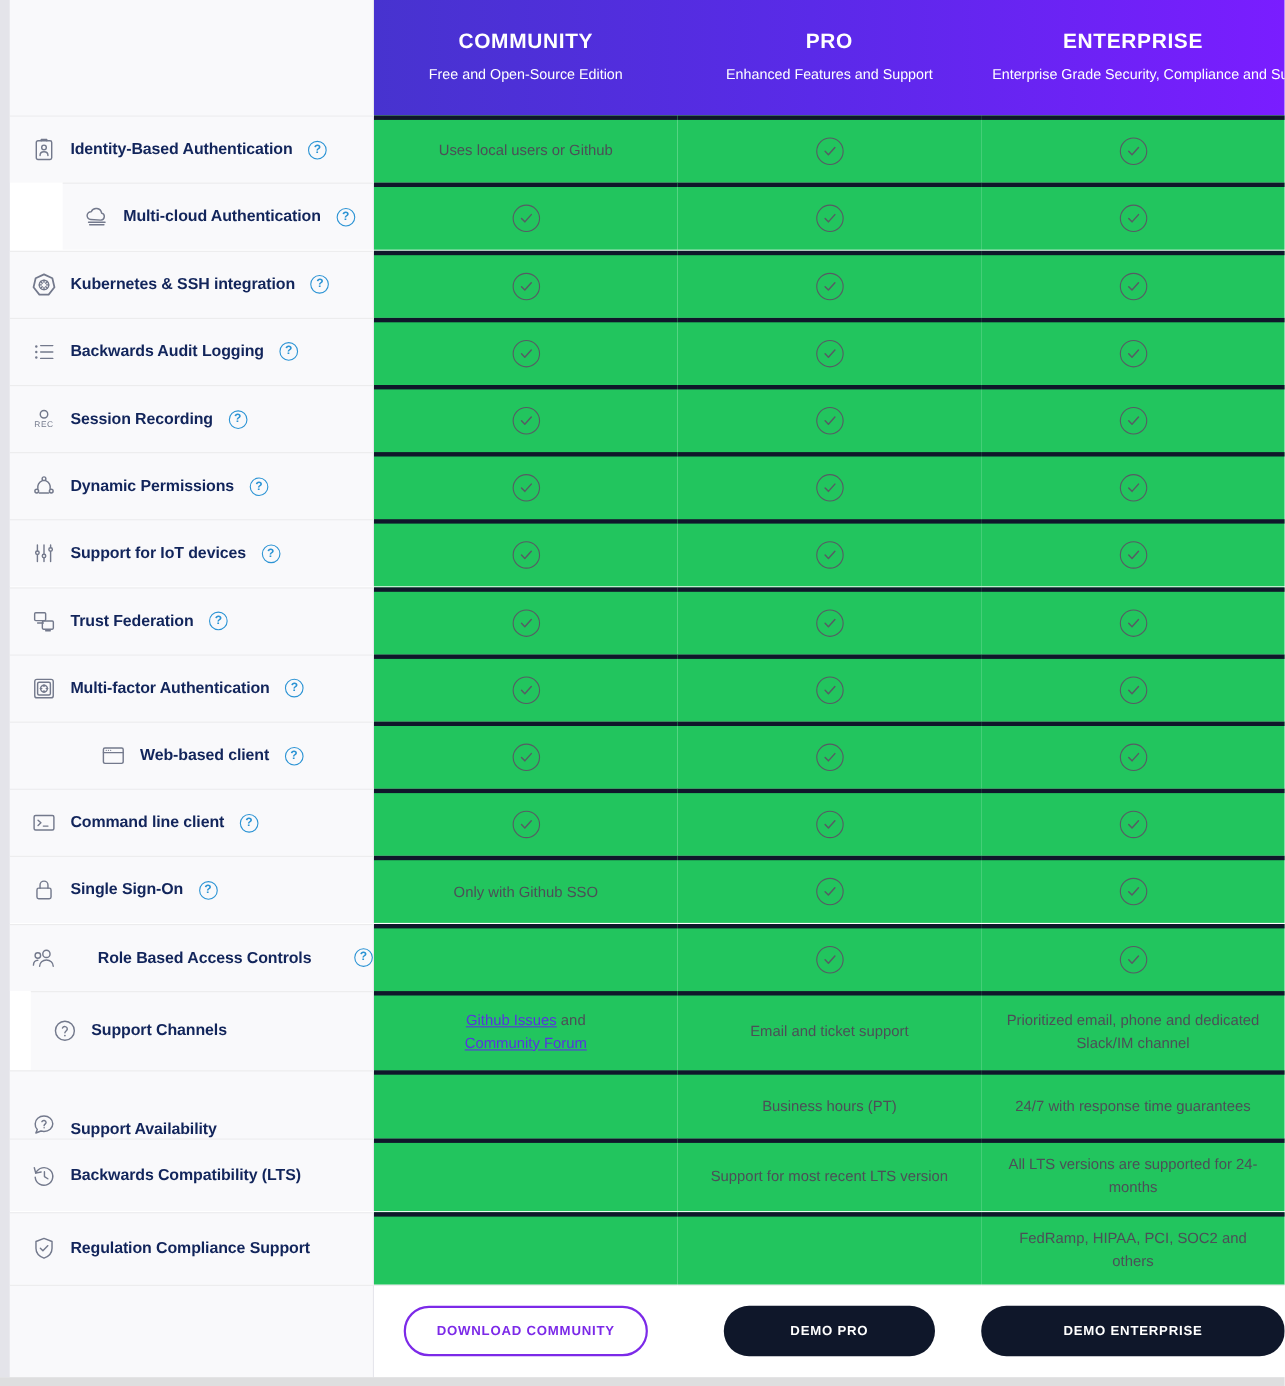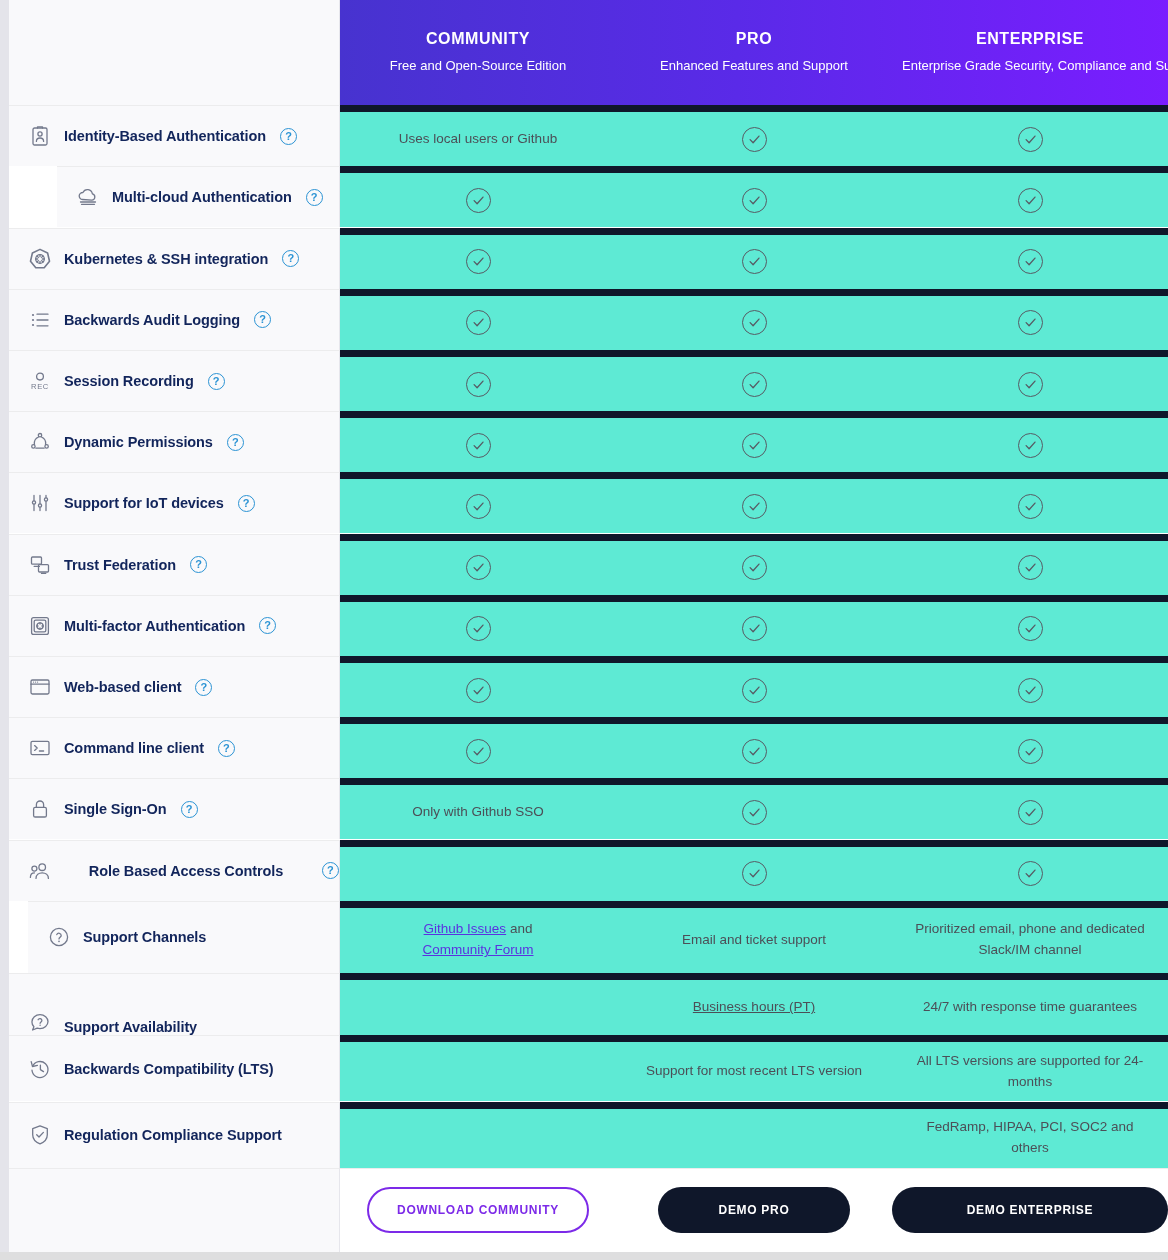--- a/index.html
+++ b/index.html
@@ -52,21 +52,21 @@
     display: grid;
     grid-template-columns: 276px 276px 276px;
     align-items: center;
   }
   .hdr-cell {
     text-align: center;
     padding: 0 10px;
     color: #ffffff;
   }
   .hdr-title {
-    font-size: 16px;
+    font-size: 19px;
     font-weight: bold;
     letter-spacing: 0.6px;
     margin-bottom: 10px;
     white-space: nowrap;
   }
   .hdr-sub {
     font-size: 13px;
     font-weight: normal;
     line-height: 1.25;
     white-space: nowrap;
@@ -109,30 +109,30 @@
     font-size: 11px;
     font-weight: bold;
     line-height: 14px;
     text-align: center;
     margin-left: 3px;
     cursor: pointer;
   }
 
   
   .val {
-    border-top: 7px solid #0f172a;
+    border-top: 4px solid #0f172a;
     display: flex;
     align-items: center;
     justify-content: center;
     text-align: center;
     padding: 6px 14px;
     font-size: 13.5px;
     color: #4c4f57;
     line-height: 1.55;
-    background: #5eead4;
+    background: #22c55e;
   }
   .check {
     width: 25px; height: 25px;
     border: 1.3px solid #575b64;
     border-radius: 50%;
     display: flex;
     align-items: center;
     justify-content: center;
   }
   .check svg { display: block; }
@@ -497,21 +497,21 @@
           </svg>
         </span>
       </div>
       <div class="val" style="height: 61px;">
         <span class="check">
           <svg width="15" height="15" viewBox="0 0 15 15">
             <path d="M3.1 7.6l3 3.1 5.9-6.6" stroke="#575b64" fill="none" stroke-width="1.3" stroke-linecap="round" stroke-linejoin="round"></path>
           </svg>
         </span>
       </div>
-      <div class="feat" style="height: 61px;">
+      <div class="feat" style="height: 61px; justify-content: center;">
         <span class="feat-icon">
           <svg width="26" height="26" viewBox="0 0 26 26">
             <rect x="4" y="6" width="18" height="14" rx="1.4" stroke="currentColor" fill="none" stroke-width="1.3" stroke-linecap="round" stroke-linejoin="round"></rect>
             <path d="M4 10.2h18" stroke="currentColor" fill="none" stroke-width="1.3" stroke-linecap="round" stroke-linejoin="round"></path>
             <circle cx="6.6" cy="8.1" r="0.6" fill="currentColor"></circle>
             <circle cx="8.6" cy="8.1" r="0.6" fill="currentColor"></circle>
             <circle cx="10.6" cy="8.1" r="0.6" fill="currentColor"></circle>
           </svg>
         </span>
         <span class="feat-label">Web-based client</span>
@@ -646,21 +646,21 @@
         <span class="feat-icon">
           <svg width="26" height="26" viewBox="0 0 26 26">
             <path d="M21 12.6c0 3.9-3.6 7-8 7a9.7 9.7 0 0 1-2.8-.4L5.6 21l1.3-3.2A6.6 6.6 0 0 1 5 12.6c0-3.9 3.6-7 8-7s8 3.1 8 7z" stroke="currentColor" fill="none" stroke-width="1.3" stroke-linecap="round" stroke-linejoin="round"></path>
             <path d="M11.1 10.7a2 2 0 0 1 3.8.8c0 1.3-1.8 1.6-1.8 2.8" stroke="currentColor" fill="none" stroke-width="1.3" stroke-linecap="round" stroke-linejoin="round"></path>
             <circle cx="13.1" cy="16.2" r="0.7" fill="currentColor"></circle>
           </svg>
         </span>
         <span class="feat-label">Support Availability</span>
       </div>
       <div class="val" style="height: 62px;"></div>
-      <div class="val" style="height: 62px; text-decoration: underline;">
+      <div class="val" style="height: 62px;">
         <span>Business hours (PT)</span>
       </div>
       <div class="val" style="height: 62px;">
         <span>24/7 with response time guarantees</span>
       </div>
       <div class="feat" style="height: 66px;">
         <span class="feat-icon">
           <svg width="26" height="26" viewBox="0 0 26 26">
             <path d="M5.6 10.4A8 8 0 1 1 5 14.2" stroke="currentColor" fill="none" stroke-width="1.3" stroke-linecap="round" stroke-linejoin="round"></path>
             <path d="M4.2 5.6l1.3 4.9 4.9-1.1" stroke="currentColor" fill="none" stroke-width="1.3" stroke-linecap="round" stroke-linejoin="round"></path>

